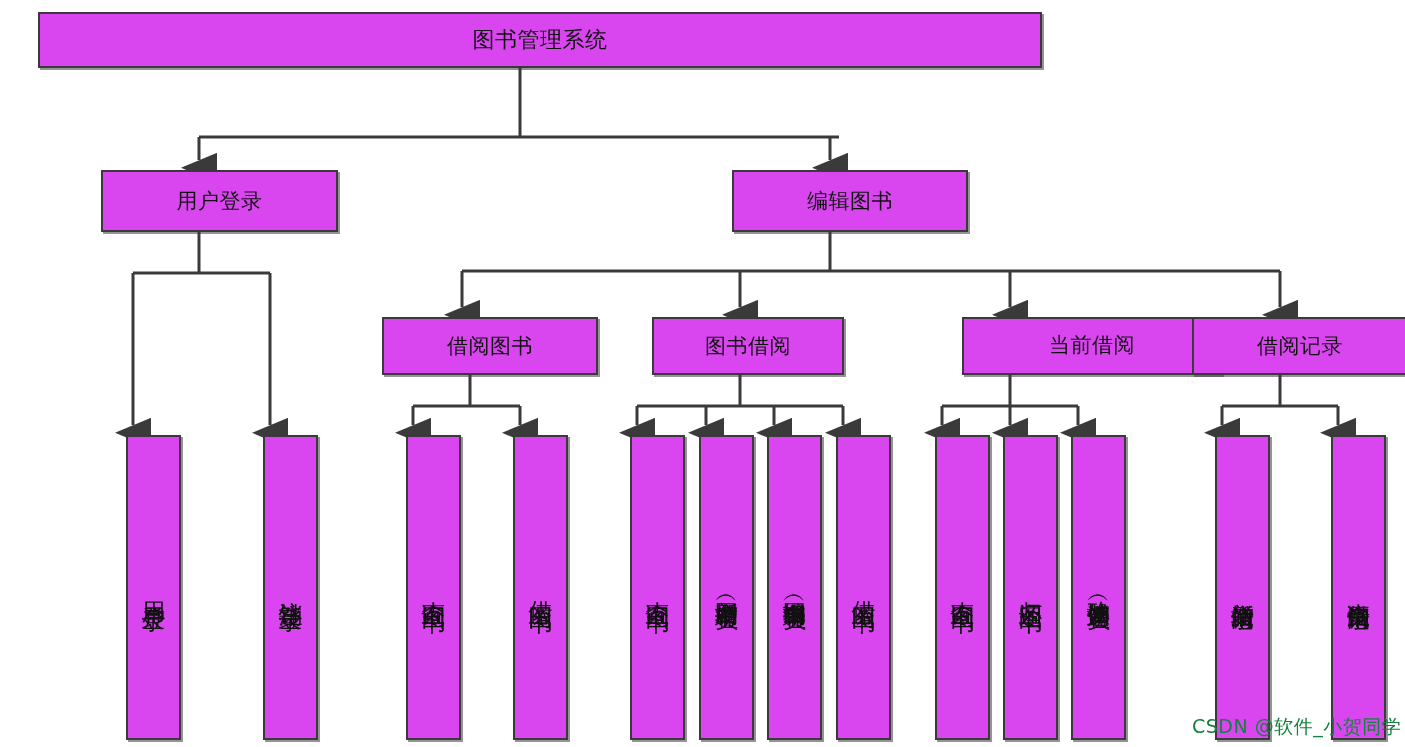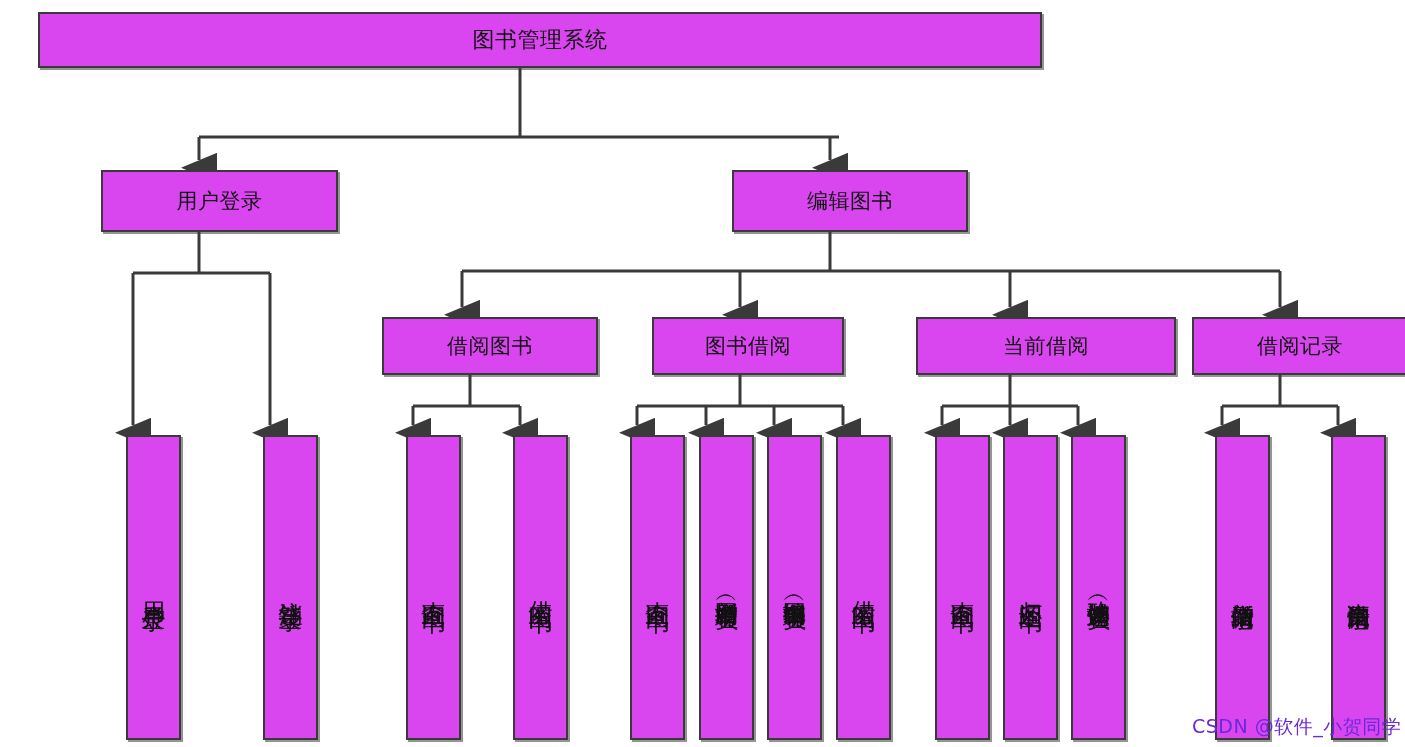--- a/index.html
+++ b/index.html
@@ -65,21 +65,21 @@
   }
   .node.vert.tight .lbl {
     font-size: 23px;
     letter-spacing: 1px;
   }
   .watermark {
     position: absolute;
     left: 1192px;
     top: 714px;
     font-size: 19px;
-    color: #6d28d9;
+    color: #15803d;
     letter-spacing: 0.5px;
     white-space: nowrap;
     z-index: 5;
     font-family: "DejaVu Sans", "Liberation Sans", sans-serif;
   }
 </style>
 </head>
 <body>
 
 <div id="canvas">
@@ -144,21 +144,21 @@
   <div class="node horiz" style="left:712px; top:170px; width:236px; height:62px;">
     <span class="lbl">编辑图书</span>
   </div>
 
   <div class="node horiz" style="left:362px; top:317px; width:216px; height:58px;">
     <span class="lbl">借阅图书</span>
   </div>
   <div class="node horiz" style="left:632px; top:317px; width:192px; height:58px;">
     <span class="lbl">图书借阅</span>
   </div>
-  <div class="node horiz" style="left:896px; top:317px; width:260px; height:58px;">
+  <div class="node horiz" style="left:942px; top:317px; width:260px; height:58px;font-family:Liberation Mono, monospace;">
     <span class="lbl">当前借阅</span>
   </div>
   <div class="node horiz" style="left:1172px; top:317px; width:216px; height:58px;">
     <span class="lbl">借阅记录</span>
   </div>
 
   <div class="node vert" style="left:106px; top:435px; width:55px; height:305px;">
     <span class="lbl">用户登录</span>
   </div>
   <div class="node vert" style="left:243px; top:435px; width:55px; height:305px;">

